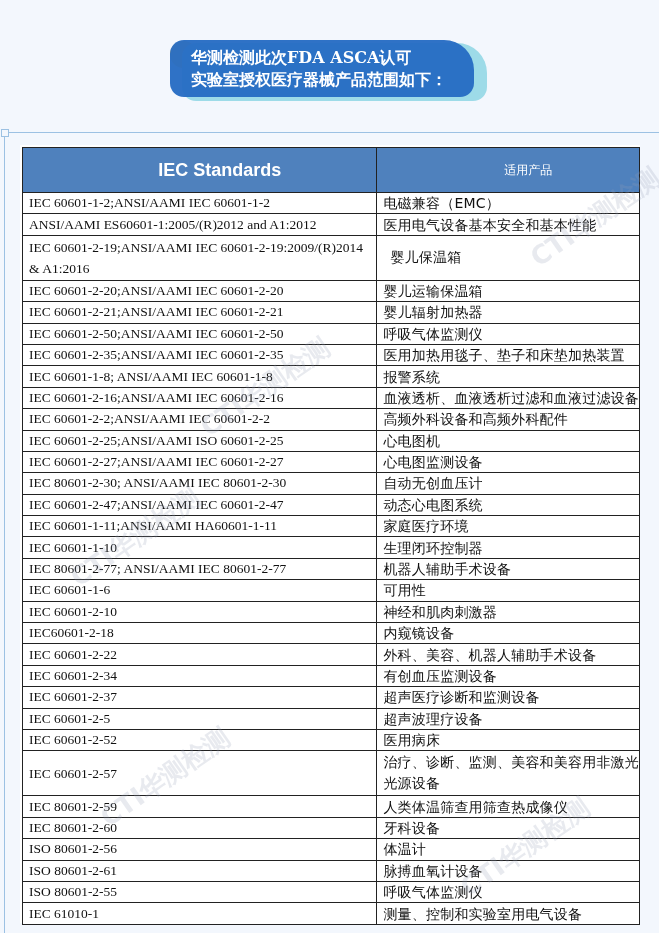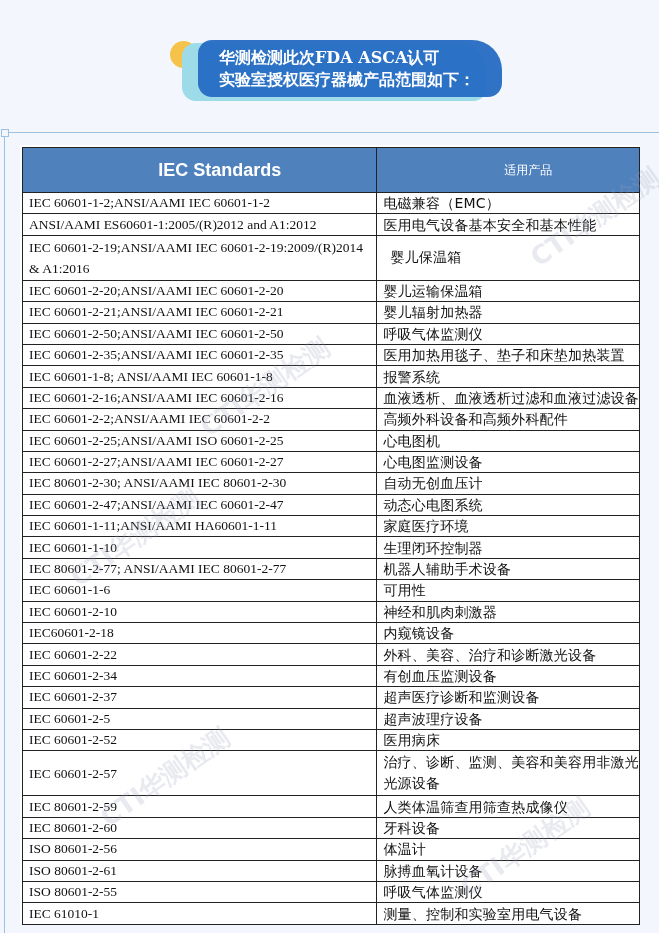--- a/index.html
+++ b/index.html
@@ -14,21 +14,21 @@
   }
   .title-dot {
     position: absolute; left: 0; top: 1px; width: 27px; height: 27px;
     border-radius: 50%; background: #f5c34a;
   }
   .title-shadow {
     position: absolute; left: 12px; top: 3px; width: 305px; height: 58px;
     border-radius: 14px 30px 14px 14px; background: #9ddbe8;
   }
   .title-box {
-    position: absolute; left: 28px; top: 0; width: 304px; height: 57px;
+    position: absolute; left: 0; top: 0; width: 304px; height: 57px;
     border-radius: 14px 30px 14px 14px; background: rgba(38,108,196,0.96);
     color: #ffffff; font-weight: bold; font-size: 16px; line-height: 22px;
     padding: 7px 0 0 21px; box-sizing: border-box;
     font-family: "DejaVu Serif", "Liberation Serif", serif;
   }
   .frame {
     position: absolute; left: 4px; top: 132px; width: 660px; height: 820px;
     border-top: 1px solid #9cc1e3; border-left: 1px solid #9cc1e3;
   }
   .frame-handle {
@@ -162,21 +162,21 @@
       <tr>
         <td class="c1">IEC 60601-2-10</td>
         <td class="c2">神经和肌肉刺激器</td>
       </tr>
       <tr>
         <td class="c1">IEC60601-2-18</td>
         <td class="c2">内窥镜设备</td>
       </tr>
       <tr>
         <td class="c1">IEC 60601-2-22</td>
-        <td class="c2">外科、美容、治疗和诊断激光设备</td>
+        <td class="c2">外科、美容、机器人辅助手术设备</td>
       </tr>
       <tr>
         <td class="c1">IEC 60601-2-34</td>
         <td class="c2">有创血压监测设备</td>
       </tr>
       <tr>
         <td class="c1">IEC 60601-2-37</td>
         <td class="c2">超声医疗诊断和监测设备</td>
       </tr>
       <tr>

